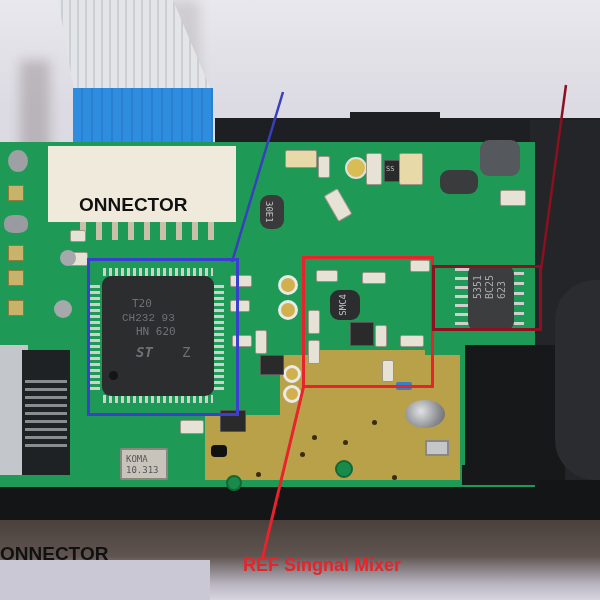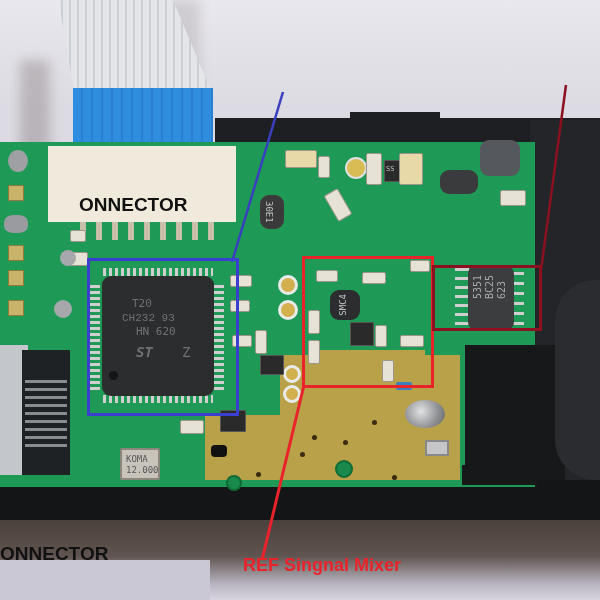--- a/index.html
+++ b/index.html
@@ -156,23 +156,23 @@
   <div class="abs" style="left:455px;top:268px;width:14px;height:60px;background:repeating-linear-gradient(180deg,#cfcfcf 0 3px,#1f9a56 3px 9px);"></div>
   <div class="abs" style="left:512px;top:272px;width:12px;height:54px;background:repeating-linear-gradient(180deg,#cfcfcf 0 3px,#1f9a56 3px 10px);"></div>
   <div class="abs chip" style="left:468px;top:265px;width:46px;height:66px;background:#3b3d3f;">
     <div class="abs" style="left:6px;top:6px;width:40px;height:54px;">
       <div class="abs chip-text" style="left:-2px;top:4px;writing-mode:vertical-rl;transform:rotate(180deg);color:#a8aaac;font-size:10px;line-height:11px;">5351</div>
       <div class="abs chip-text" style="left:10px;top:4px;writing-mode:vertical-rl;transform:rotate(180deg);color:#a8aaac;font-size:10px;line-height:11px;">BC25</div>
       <div class="abs chip-text" style="left:22px;top:10px;writing-mode:vertical-rl;transform:rotate(180deg);color:#a8aaac;font-size:10px;line-height:11px;">623</div>
     </div>
   </div>
 
-  <div class="abs crystal" style="left:120px;top:448px;width:40px;height:32px;">
+  <div class="abs crystal" style="left:120px;top:448px;width:48px;height:32px;">
     <div class="abs chip-text" style="left:4px;top:4px;font-size:9px;line-height:10px;color:#555;">KOMA</div>
-    <div class="abs chip-text" style="left:4px;top:15px;font-size:9px;line-height:10px;color:#555;">12.000</div>
+    <div class="abs chip-text" style="left:4px;top:15px;font-size:9px;line-height:10px;color:#555;">10.313</div>
   </div>
 
   <div class="abs" style="left:405px;top:400px;width:40px;height:28px;border-radius:50%;background:radial-gradient(circle at 40% 40%,#e0e2e4,#8d8f92 60%,#5f6163);"></div>
   <div class="abs" style="left:425px;top:440px;width:20px;height:12px;background:#c4c6c8;border:2px solid #888;"></div>
 
   <svg class="abs" style="left:0;top:0;" width="600" height="600">
 
     <line x1="283" y1="92" x2="232" y2="262" stroke="#3a3fbf" stroke-width="2.5"></line>
 
     <line x1="566" y1="85" x2="541" y2="270" stroke="#8b1020" stroke-width="2.5"></line>

